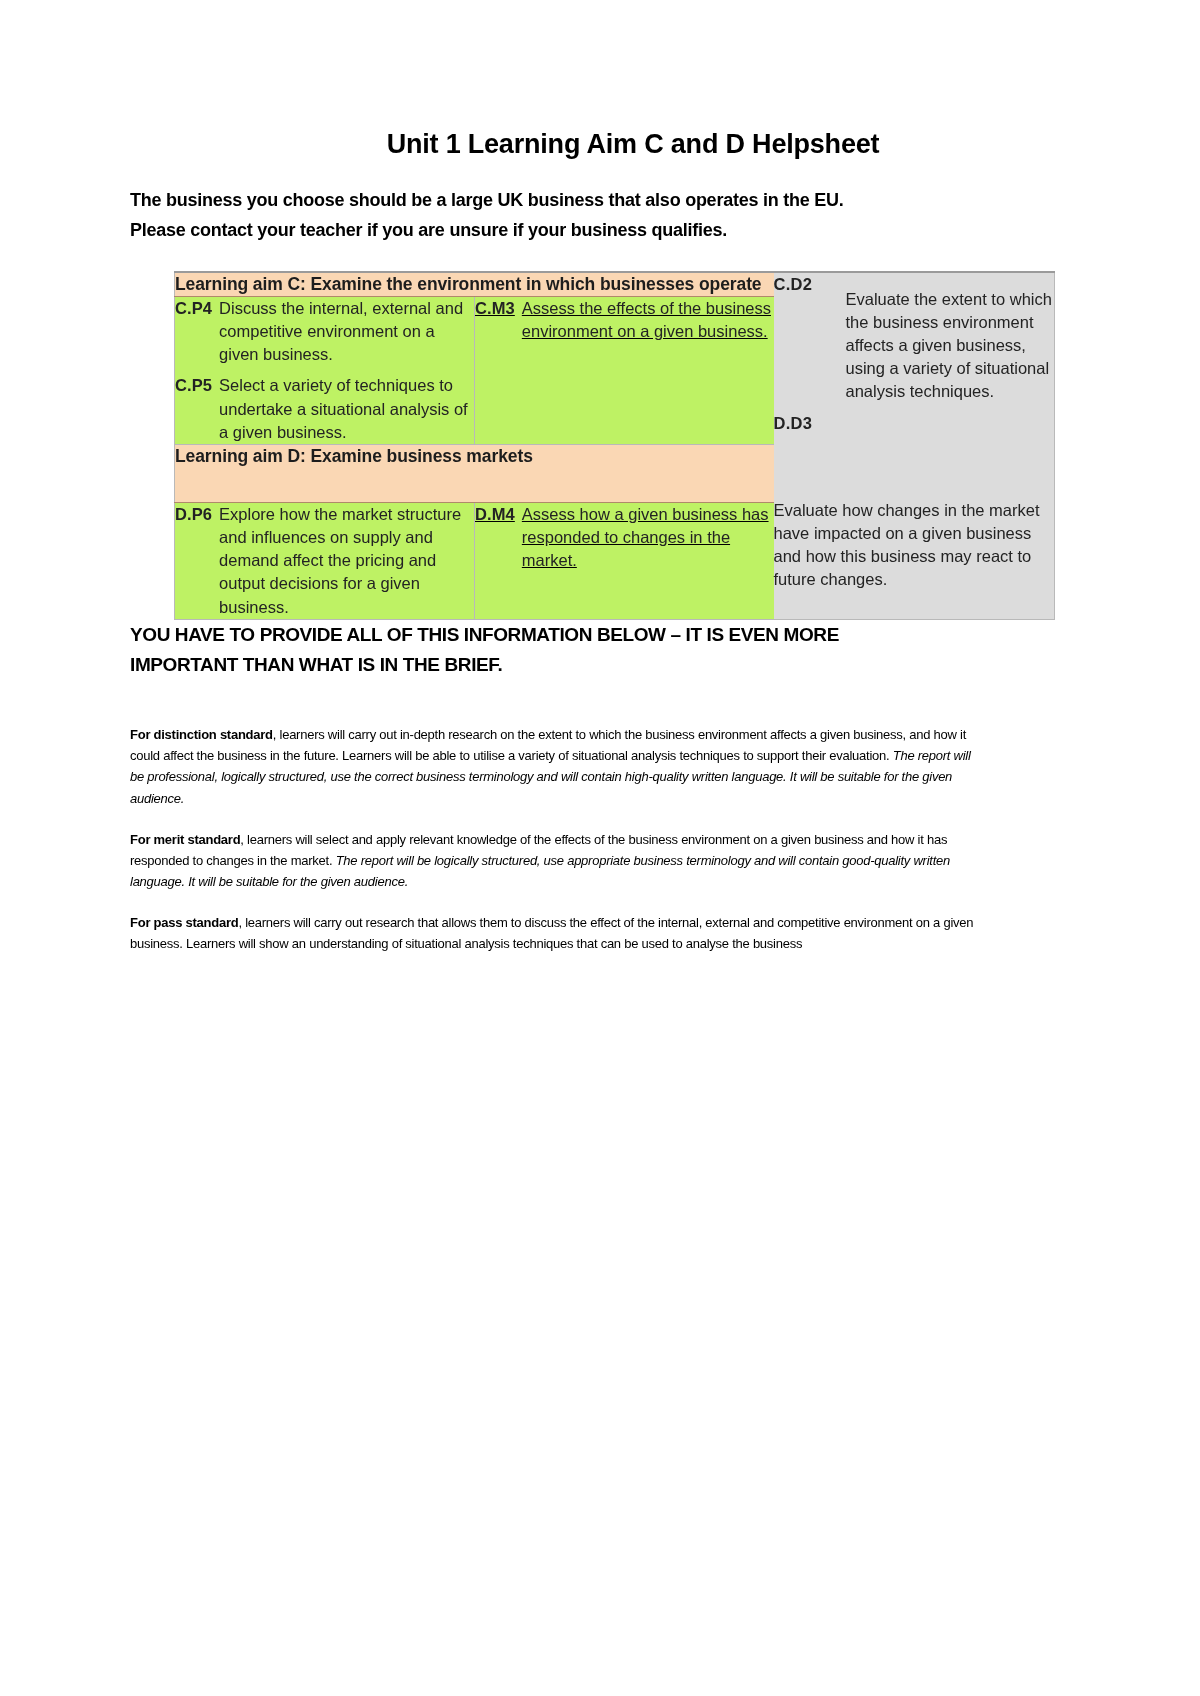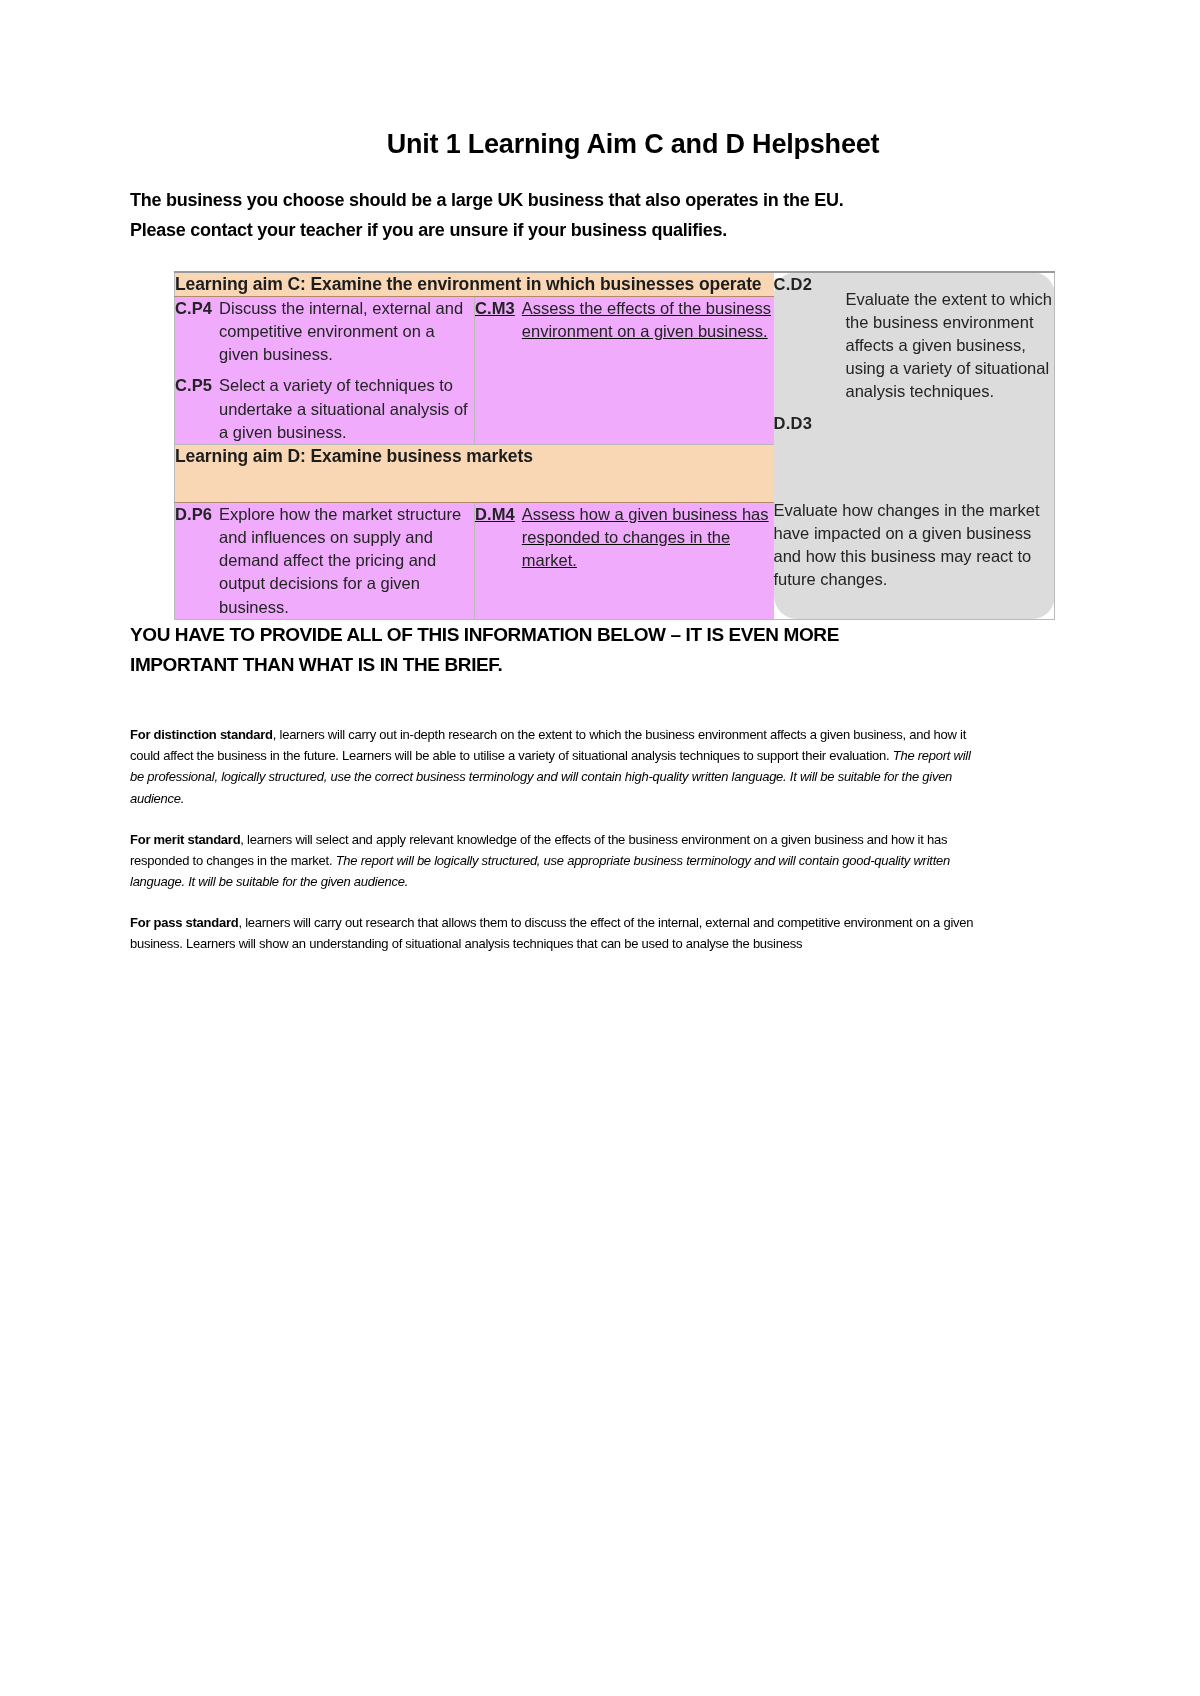--- a/index.html
+++ b/index.html
@@ -93,21 +93,21 @@
     padding: 14px 14px 14px 12px;
   }
   .band-text {
     font-size: 17.5px;
     font-weight: bold;
     color: #1d1d1d;
     line-height: 1.34;
     letter-spacing: -0.1px;
   }
   .cell {
-    background: #f0abfc;
+    background: #bef264;
     border-right: 1px solid #b9b9b9;
     border-bottom: 1px solid #b9b9b9;
     padding: 12px 12px 14px 12px;
   }
   .cell.last { border-right: none; text-decoration: underline; }
   .cell.nb { border-bottom: none; }
   .crit {
     display: flex;
     font-size: 16.5px;
     color: #232323;
@@ -121,21 +121,20 @@
     flex: 0 0 auto;
     padding-right: 7px;
     letter-spacing: 0.1px;
   }
   .crit-text { flex: 1 1 auto; }
 
   .dist-cell {
     background: #dcdcdc;
     padding: 32px 12px 12px 8px;
     vertical-align: top;
-    border-radius: 23px;
   }
   .dist-crit {
     display: flex;
     font-size: 16.5px;
     color: #232323;
     line-height: 1.40;
     margin-bottom: 9px;
   }
   .dist-crit:last-child { margin-bottom: 0; flex-direction: column; }
   .dist-code {

